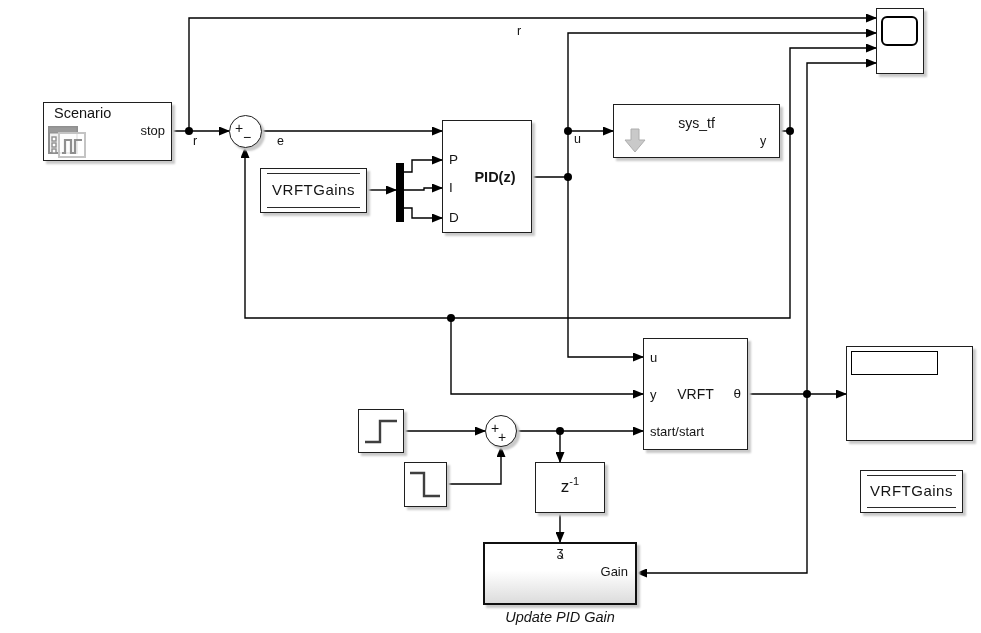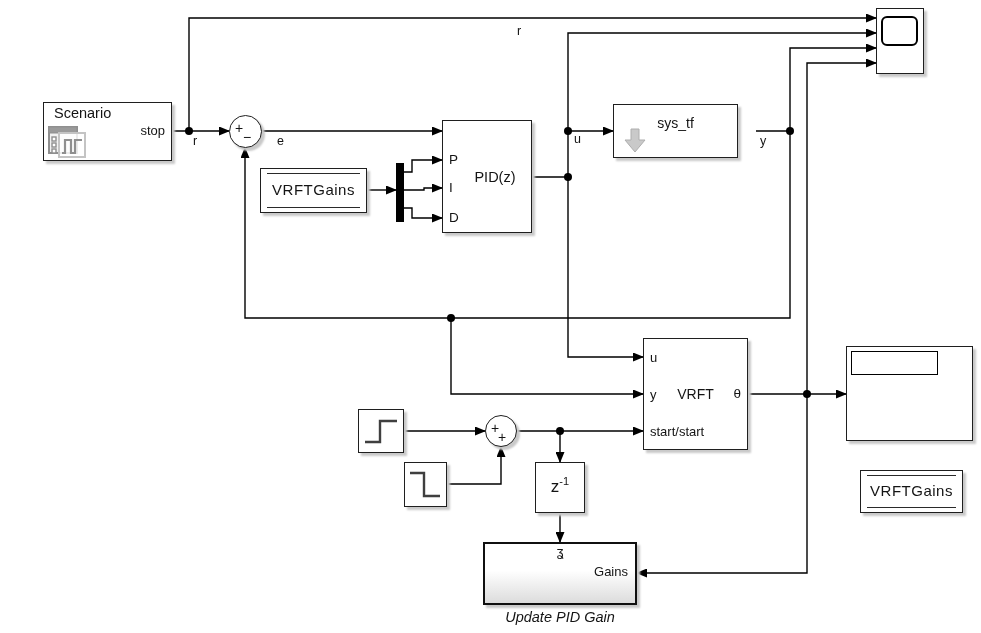--- a/index.html
+++ b/index.html
@@ -111,27 +111,27 @@
 
   <div class="blk" style="left:260px;top:168px;width:107px;height:45px;">
     <div class="rule" style="top:4px;"></div>
     <div class="rule" style="bottom:4px;"></div>
     <div class="inblk serif" style="left:0;right:0;top:13px;text-align:center;font-size:15px;">VRFTGains</div>
   </div>
 
   <div class="demux" style="left:396px;top:163px;width:8px;height:59px;"></div>
 
   <div class="blk" style="left:442px;top:120px;width:90px;height:113px;">
-    <div class="inblk" style="left:16px;right:0;top:49px;text-align:center;font-size:14.5px;">PID(z)</div>
+    <div class="inblk" style="left:16px;right:0;top:49px;text-align:center;font-size:14.5px;font-weight:bold;">PID(z)</div>
     <div class="inblk" style="left:6px;top:32px;font-size:13.5px;">P</div>
     <div class="inblk" style="left:6px;top:60px;font-size:13.5px;">I</div>
     <div class="inblk" style="left:6px;top:90px;font-size:13.5px;">D</div>
   </div>
 
-  <div class="blk" style="left:613px;top:104px;width:125px;height:54px;">
+  <div class="blk" style="left:613px;top:104px;width:167px;height:54px;">
     <div class="inblk" style="left:0;right:0;top:11px;text-align:center;font-size:14px;">sys_tf</div>
     <svg width="24" height="26" viewBox="0 0 24 26" style="position:absolute;left:9px;top:23px;">
       <path d="M8,1 h8 v11 h6 L12,24 2,12 h6 z" fill="#c9c9c9" stroke="#aeaeae" stroke-width="1"></path>
     </svg>
   </div>
 
   <div class="blk" style="left:876px;top:8px;width:48px;height:66px;">
     <div class="screen" style="left:4px;top:7px;width:37px;height:30px;"></div>
   </div>
 
@@ -163,27 +163,27 @@
     <svg width="40" height="42" viewBox="0 0 40 42">
       <path d="M5,10 H19 V33 H35" fill="none" stroke="#3f3f3f" stroke-width="2.4"></path>
     </svg>
   </div>
 
   <div class="blk sum" style="left:485px;top:415px;width:32px;height:32px;">
     <span class="signch" style="left:5px;top:5px;">+</span>
     <span class="signch" style="left:12px;top:14px;">+</span>
   </div>
 
-  <div class="blk" style="left:535px;top:462px;width:50px;height:51px;">
+  <div class="blk" style="left:535px;top:462px;width:70px;height:51px;">
     <div class="delaytxt"><span>z</span><sup>-1</sup></div>
   </div>
 
   <div class="blk grad" style="left:483px;top:542px;width:154px;height:63px;">
     <div class="inblk" style="left:0;right:0;top:1px;text-align:center;font-size:13px;">ʓ</div>
-    <div class="inblk" style="right:7px;top:21px;font-size:13px;">Gains</div>
+    <div class="inblk" style="right:7px;top:21px;font-size:13px;">Gain</div>
   </div>
   <div class="caption" style="left:483px;top:609px;width:154px;font-style:italic;">Update PID Gain</div>
 
   <div class="lbl" style="left:193px;top:135px;">r</div>
   <div class="lbl" style="left:517px;top:25px;">r</div>
   <div class="lbl" style="left:277px;top:135px;">e</div>
   <div class="lbl" style="left:574px;top:133px;">u</div>
   <div class="lbl" style="left:760px;top:135px;">y</div>
 
 </div>

